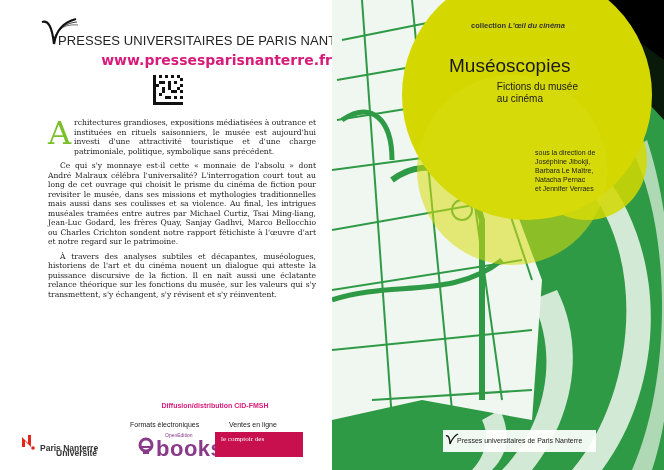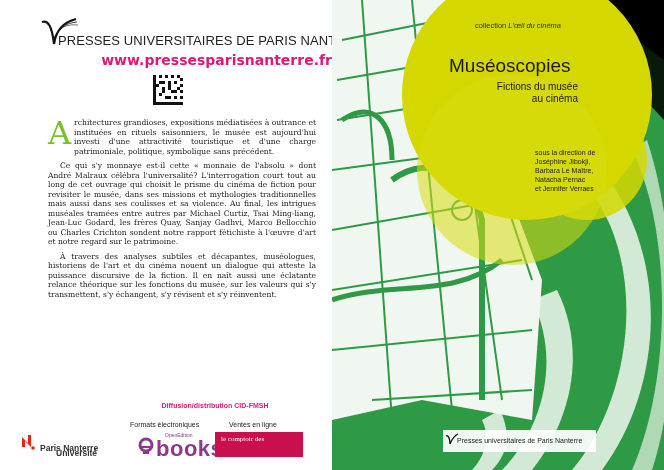--- a/index.html
+++ b/index.html
@@ -21,23 +21,23 @@
   .univ{position:absolute;left:22px;top:430px;width:90px;height:26px;}
   .univ .mark{position:absolute;left:0;top:3px;}
   .univ .t1,.univ .t2{position:absolute;left:18px;font-size:8.5px;font-weight:bold;color:#333;}
   .univ .t1{top:18px;padding-left:16px;}
   .univ .t2{top:13px;}
   .obooks{position:absolute;left:132px;top:432px;width:70px;height:24px;}
   .obooks .small{position:absolute;left:33px;top:0;font-size:5px;color:#8a3a8a;}
   .obooks .big{position:absolute;left:24px;top:4px;font-size:22px;font-weight:bold;color:#8a3a8a;letter-spacing:0.5px;}
   .obooks .ico{position:absolute;left:6px;top:5px;}
   .comptoir{position:absolute;left:215px;top:432px;width:88px;height:25px;background:#c8104f;color:#fff;font-family:Liberation Serif, serif;font-size:7px;line-height:8px;padding:3px 0 0 6px;box-sizing:border-box;}
-  .collection{position:absolute;left:0;width:332px;top:21px;text-align:center;font-size:7.5px;color:#333;padding-left:40px;box-sizing:border-box;}
+  .collection{position:absolute;left:0;width:332px;top:21px;text-align:center;font-size:7.5px;color:#333;padding-left:40px;box-sizing:border-box;font-weight:bold;}
   .title{position:absolute;left:97px;top:55px;font-size:19px;color:#1a1a1a;margin-left:20px;}
-  .subtitle{position:absolute;right:86px;top:81px;font-size:10px;line-height:12px;color:#1a1a1a;text-align:right;}
+  .subtitle{position:absolute;right:86px;top:81px;font-size:10px;line-height:12px;color:#1a1a1a;}
   .direction{position:absolute;left:203px;top:148px;font-size:7px;line-height:9px;color:#222;}
   .direction div{white-space:nowrap;}
   .band{position:absolute;left:111px;top:430px;width:153px;height:22px;background:rgba(255,255,255,0.93);}
   .band svg{position:absolute;left:2px;top:2px;}
   .band span{position:absolute;left:14px;top:7px;font-size:7px;color:#222;white-space:nowrap;}
 </style>
 </head>
 <body>
 
 <div class="back">

